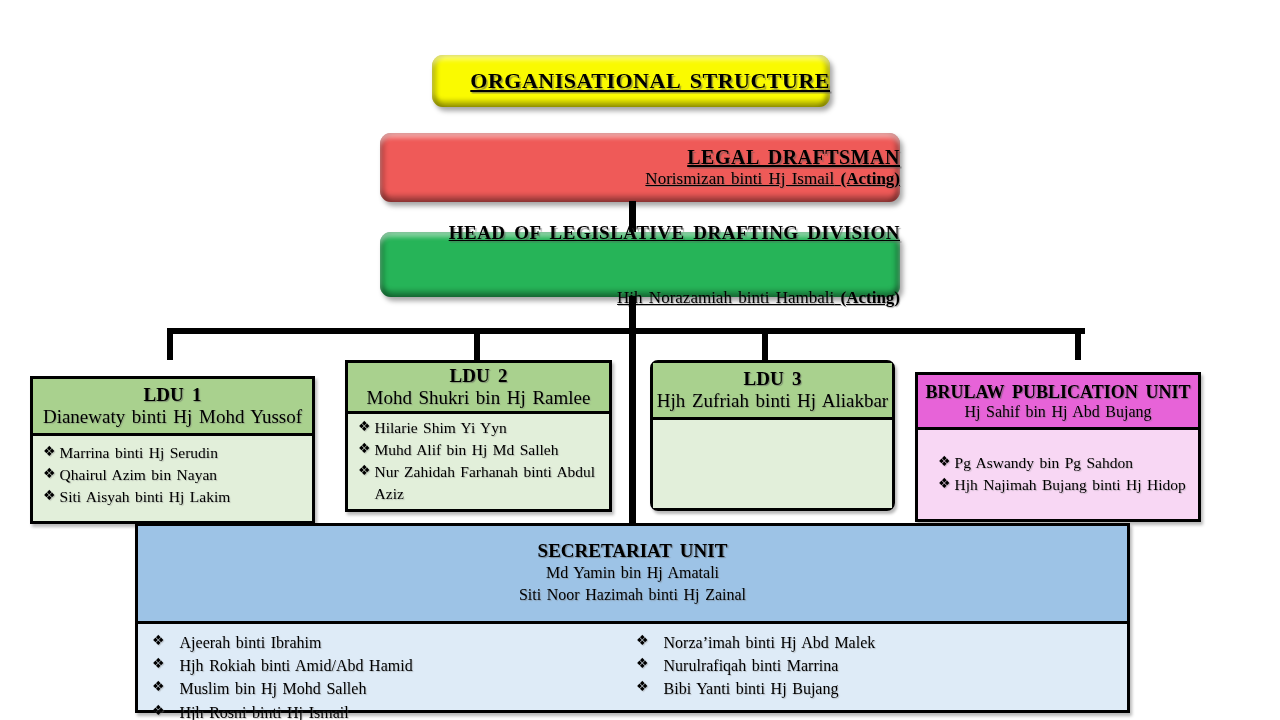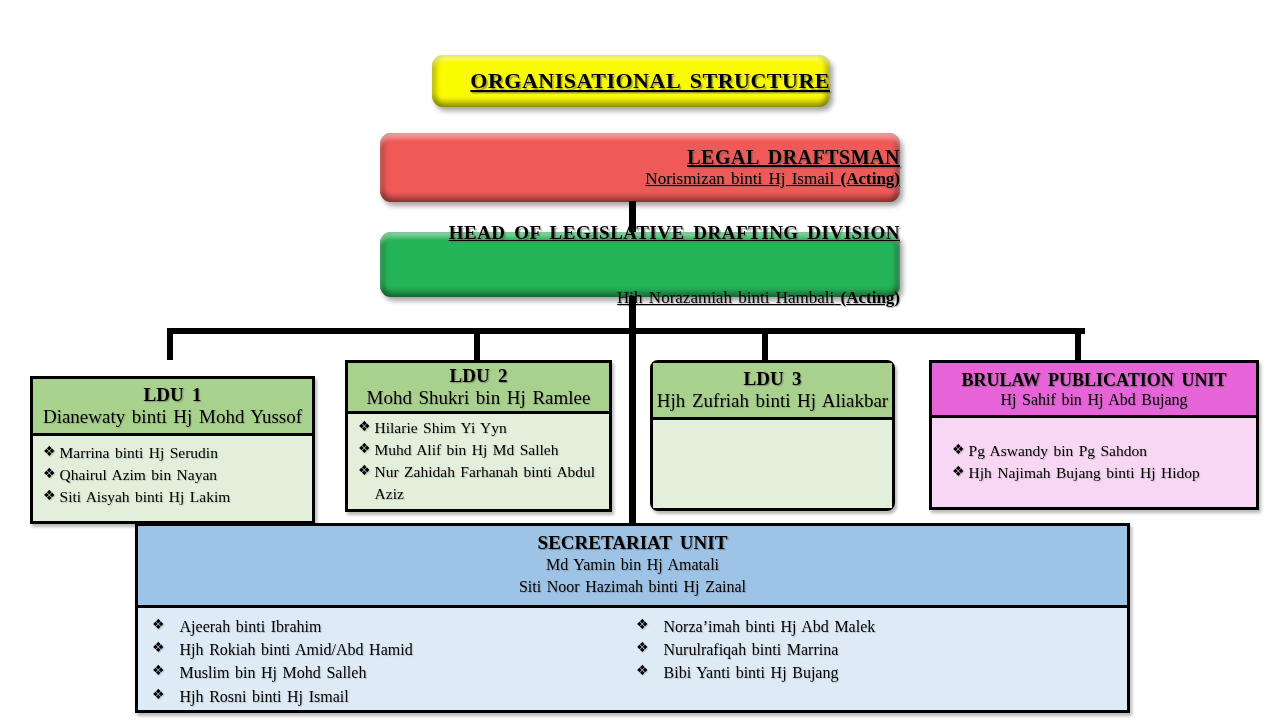--- a/index.html
+++ b/index.html
@@ -180,39 +180,39 @@
   </div>
 
   <div class="abs unit" style="left:650px; top:360px; width:245px; height:151px;border-radius:8px;">
     <div class="unit-header" style="background:#A9D18E; height:57px;">
       <div class="unit-title">LDU 3</div>
       <div class="unit-leader">Hjh Zufriah binti Hj Aliakbar</div>
     </div>
     <div class="unit-body" style="background:#E2EFDA;"></div>
   </div>
 
-  <div class="abs unit" style="left:915px; top:360px; width:330px; height:150px;margin-left:14px;">
+  <div class="abs unit" style="left:915px; top:372px; width:286px; height:150px;">
     <div class="unit-header" style="background:#E763D8; height:55px;">
       <div class="unit-title" style="font-size:18px;">BRULAW PUBLICATION UNIT</div>
       <div class="unit-leader" style="font-size:16px;">Hj Sahif bin Hj Abd Bujang</div>
     </div>
     <div class="unit-body" style="background:#F8D7F4; padding:22px 6px 4px 20px; font-size:16px;">
         <div class="member">
           <span class="bullet">❖</span>
           <span class="mtext">Pg Aswandy bin Pg Sahdon</span>
         </div>
         <div class="member">
           <span class="bullet">❖</span>
           <span class="mtext">Hjh Najimah Bujang binti Hj Hidop</span>
         </div>
       </div>
   </div>
 
   <div class="abs unit" style="left:135px; top:523px; width:995px; height:190px;">
-    <div class="unit-header" id="secretariat-header" style="background:#9DC3E6; height:82px;">
+    <div class="unit-header" id="secretariat-header" style="background:#9DC3E6; height:98px;">
       <div class="unit-title">SECRETARIAT UNIT</div>
       <div class="unit-leader">Md Yamin bin Hj Amatali</div>
       <div class="unit-leader">Siti Noor Hazimah binti Hj Zainal</div>
     </div>
     <div class="unit-body" id="secretariat-body" style="background:#DEEBF7;">
       <div class="sec-col" id="sec-col-left">
           <div class="member">
             <span class="bullet">❖</span>
             <span class="mtext">Ajeerah binti Ibrahim</span>
           </div>

